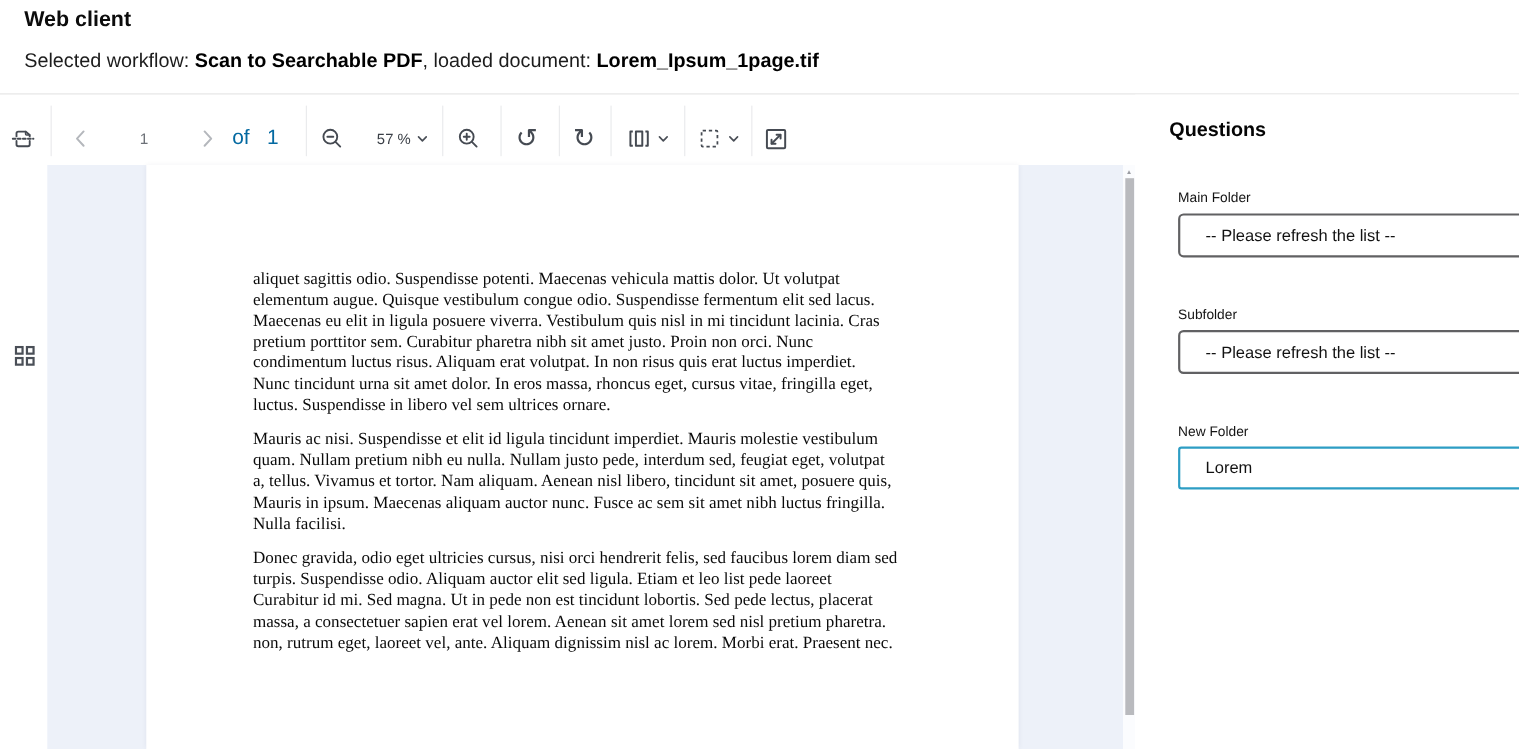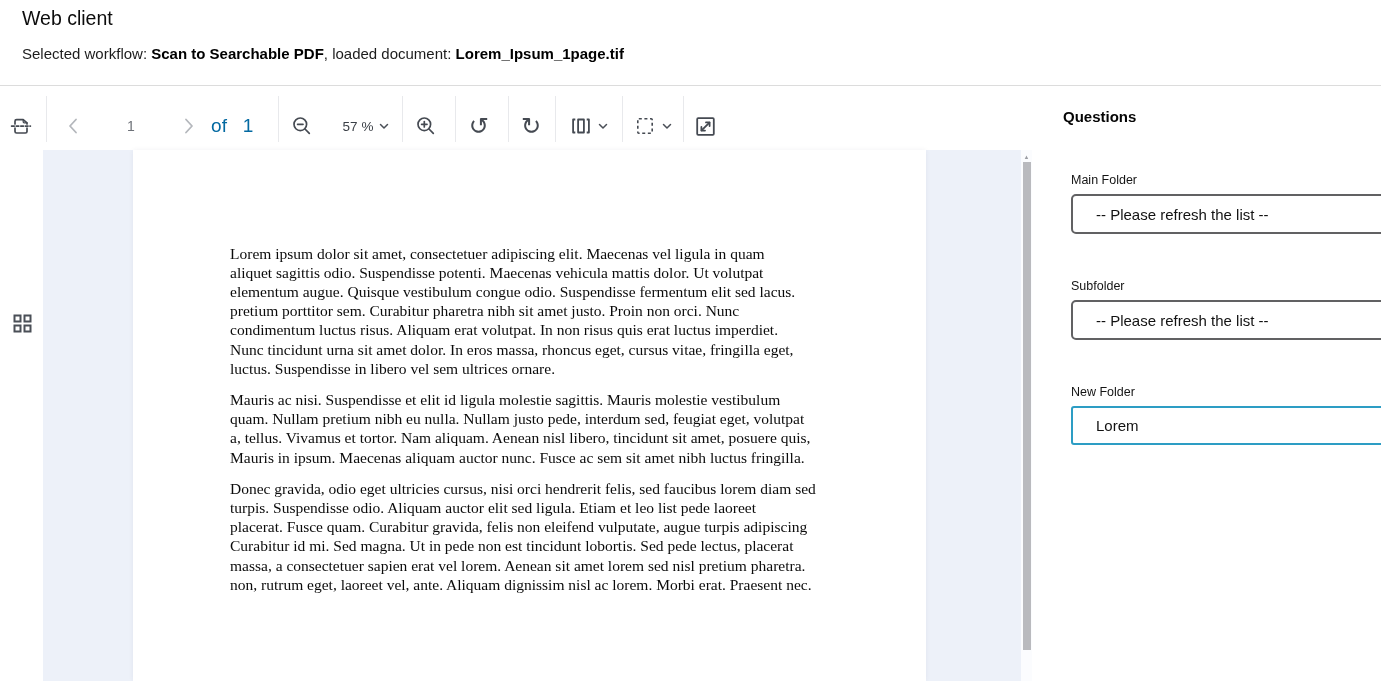--- a/index.html
+++ b/index.html
@@ -3,22 +3,22 @@
 <meta charset="utf-8">
 <style>
   * { box-sizing: border-box; margin: 0; padding: 0; }
   html,body { width:1381px; height:681px; overflow:hidden; background:#fff;
               font-family:"Liberation Sans", sans-serif; }
   #canvas { position:relative; width:1381px; height:681px; background:#fff; }
 
   
   #app-header { position:absolute; left:0; top:0; width:1381px; height:86px;
                 background:#fff; border-bottom:1px solid #dcdcdc; }
-  #page-title { position:absolute; left:22px; top:7px; font-size:19.5px; font-weight:400; color:#0c0c0c; }
-  #workflow-status { position:absolute; left:22px; top:45px; font-size:15px; color:#1c1c1c;text-align:right; }
+  #page-title { position:absolute; left:22px; top:7px; font-size:19.5px; font-weight:700; color:#0c0c0c; }
+  #workflow-status { position:absolute; left:22px; top:45px; font-size:18px; color:#1c1c1c;text-align:right; }
   #workflow-status b { font-weight:700; color:#000; }
 
   
   #toolbar { position:absolute; left:0; top:86px; width:1381px; height:64px; background:#fff; }
   .tb-sep { position:absolute; top:10px; height:46px; width:1px; background:#e8e9ec; }
   .tb-btn { position:absolute; top:20px; height:40px; display:flex; align-items:center;
             justify-content:center; cursor:pointer; background:transparent; border:none; }
   .tb-txt { position:absolute; top:20px; height:40px; display:flex; align-items:center;
             justify-content:center; font-size:19px; color:#0369a1; }
   .pg-num { color:#6d7178; font-size:14px; }
@@ -41,21 +41,21 @@
 
   
   #v-scrollbar { position:absolute; left:1021px; top:150px; width:11px; height:531px; background:#fbfcfe; }
   #v-scroll-up { position:absolute; left:0; top:2px; width:11px; height:10px; border:none;
                  background:transparent; font-size:6px; color:#9b9da3; cursor:pointer; line-height:10px; text-align:center; }
   #v-scroll-thumb { position:absolute; left:1.5px; top:12px; width:8px; height:488px;
                     background:#b9babe; cursor:pointer; }
 
   
   #right-panel { position:absolute; left:1032px; top:86px; width:349px; height:595px; background:#fff; }
-  #panel-title { position:absolute; left:31px; top:22px; font-size:15px; font-weight:700; color:#050505;text-align:right; }
+  #panel-title { position:absolute; left:31px; top:22px; font-size:18px; font-weight:700; color:#050505;text-align:right; }
   #panel-fields { position:absolute; left:39px; top:87px; width:390px; }
   .field { margin-bottom:45px; }
   .field-label { font-size:12.5px; color:#141414; margin-bottom:7px; }
   .select-box { width:390px; height:40px; border:2px solid #616163; border-radius:5px;
                 background:#fff; display:flex; align-items:center; padding-left:23px;
                 font-size:15px; color:#121212; cursor:pointer; }
   .field.new-folder { margin-top:1px; }
   .text-input { width:390px; height:39px; border:2px solid #2d9dc4; border-radius:3px;
                 background:#fff; padding-left:23px; font-size:15px; color:#121212;
                 font-family:"Liberation Sans", sans-serif; outline:none; }
@@ -198,38 +198,38 @@
           <rect x="11.5" y="11.5" width="6" height="6"></rect>
         </g>
       </svg>
     </button>
   </div>
 
   <div id="viewer">
     <div id="doc-page">
       <div id="doc-text">
           <div class="para">
-            <div class="tline">Lorem ipsum dolor sit amet, consectetuer adipiscing elit. Maecenas vel ligula in quam</div>
             <div class="tline">aliquet sagittis odio. Suspendisse potenti. Maecenas vehicula mattis dolor. Ut volutpat</div>
             <div class="tline">elementum augue. Quisque vestibulum congue odio. Suspendisse fermentum elit sed lacus.</div>
+            <div class="tline">Maecenas eu elit in ligula posuere viverra. Vestibulum quis nisl in mi tincidunt lacinia. Cras</div>
             <div class="tline">pretium porttitor sem. Curabitur pharetra nibh sit amet justo. Proin non orci. Nunc</div>
             <div class="tline">condimentum luctus risus. Aliquam erat volutpat. In non risus quis erat luctus imperdiet.</div>
             <div class="tline">Nunc tincidunt urna sit amet dolor. In eros massa, rhoncus eget, cursus vitae, fringilla eget,</div>
             <div class="tline">luctus. Suspendisse in libero vel sem ultrices ornare.</div>
           </div>
           <div class="para">
-            <div class="tline">Mauris ac nisi. Suspendisse et elit id ligula molestie sagittis. Mauris molestie vestibulum</div>
+            <div class="tline">Mauris ac nisi. Suspendisse et elit id ligula tincidunt imperdiet. Mauris molestie vestibulum</div>
             <div class="tline">quam. Nullam pretium nibh eu nulla. Nullam justo pede, interdum sed, feugiat eget, volutpat</div>
             <div class="tline">a, tellus. Vivamus et tortor. Nam aliquam. Aenean nisl libero, tincidunt sit amet, posuere quis,</div>
             <div class="tline">Mauris in ipsum. Maecenas aliquam auctor nunc. Fusce ac sem sit amet nibh luctus fringilla.</div>
+            <div class="tline">Nulla facilisi.</div>
           </div>
           <div class="para">
             <div class="tline">Donec gravida, odio eget ultricies cursus, nisi orci hendrerit felis, sed faucibus lorem diam sed</div>
             <div class="tline">turpis. Suspendisse odio. Aliquam auctor elit sed ligula. Etiam et leo list pede laoreet</div>
-            <div class="tline">placerat. Fusce quam. Curabitur gravida, felis non eleifend vulputate, augue turpis adipiscing</div>
             <div class="tline">Curabitur id mi. Sed magna. Ut in pede non est tincidunt lobortis. Sed pede lectus, placerat</div>
             <div class="tline">massa, a consectetuer sapien erat vel lorem. Aenean sit amet lorem sed nisl pretium pharetra.</div>
             <div class="tline">non, rutrum eget, laoreet vel, ante. Aliquam dignissim nisl ac lorem. Morbi erat. Praesent nec.</div>
           </div>
         </div>
     </div>
   </div>
 
   <div id="v-scrollbar">
     <button id="v-scroll-up">▲</button>

